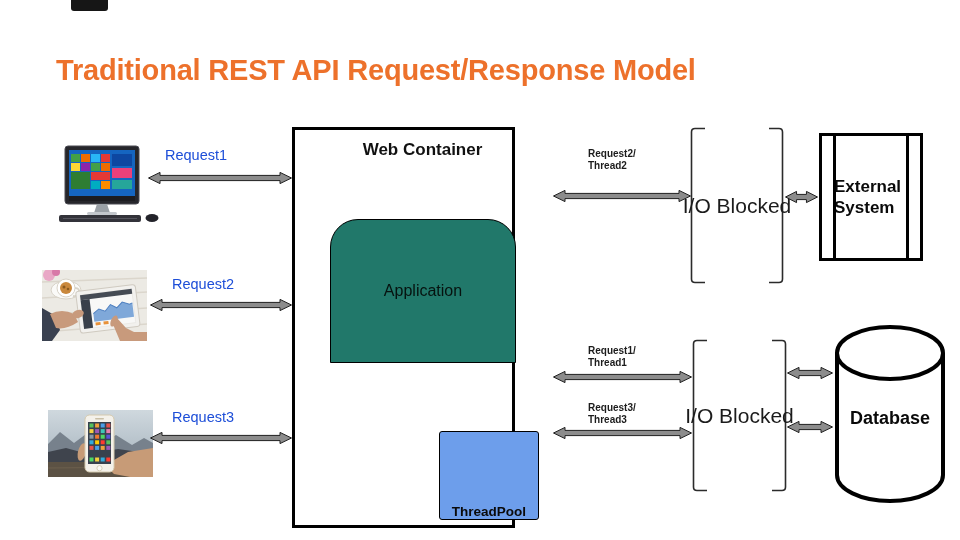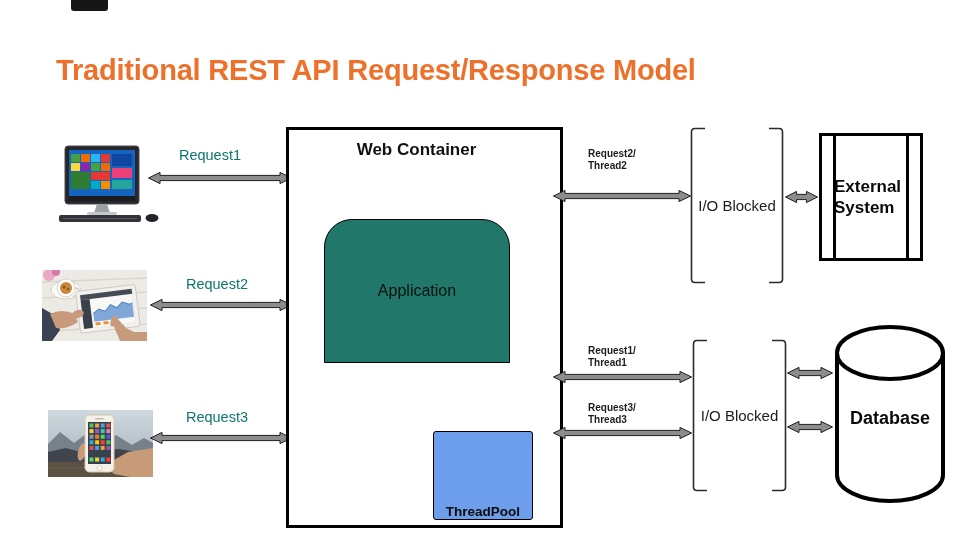--- a/index.html
+++ b/index.html
@@ -8,46 +8,46 @@
     font-family:"Liberation Sans",sans-serif;overflow:hidden;
   }
   .abs{position:absolute;}
   .title{
     left:56px;top:54px;font-size:29px;font-weight:bold;
     color:var(--c-title,#ED712B);white-space:nowrap;letter-spacing:-0.2px;
   }
   .crop-mark{left:71px;top:0;width:37px;height:11px;background:#161616;border-radius:0 0 3px 3px;}
   
   .web-container{
-    left:286px;top:127px;width:277px;height:401px;border:3px solid #000;
+    left:292px;top:127px;width:223px;height:401px;border:3px solid #000;
     box-sizing:border-box;background:#fff;
   }
   .wc-label{left:0;top:10px;width:255px;text-align:center;font-size:17px;font-weight:bold;color:#111;}
   .app-box{
     left:35px;top:89px;width:186px;height:144px;box-sizing:border-box;
     background:var(--c-app,#21786A);border:1.5px solid #000;border-radius:28px 28px 0 0;
     display:flex;align-items:center;justify-content:center;
   }
   .app-label{font-size:16px;font-weight:normal;color:#06120f;}
   .pool-box{
     left:144px;top:301px;width:100px;height:89px;box-sizing:border-box;
     background:var(--c-pool,#6D9EEB);border:1.5px solid #000;border-radius:3px;
     display:flex;align-items:flex-end;justify-content:center;
   }
   .pool-label{font-size:13.5px;font-weight:bold;color:#0a0a0a;}
   
-  .req-label{font-size:14.5px;color:#0f766e;text-align:center;width:90px;}
+  .req-label{font-size:14.5px;color:#1d4ed8;width:90px;}
   
   .thread-label{font-size:10px;font-weight:bold;color:#1c1c1c;line-height:12px;white-space:nowrap;}
   
   .bracket-group{pointer-events:none;}
   .io-text{
     position:absolute;left:2px;right:2px;top:0;bottom:0;
     display:flex;align-items:center;justify-content:center;
-    font-size:15px;color:#1b1b1b;white-space:nowrap;
+    font-size:21px;color:#1b1b1b;white-space:nowrap;
   }
   
   .ext-box{
     left:819px;top:133px;width:104px;height:128px;border:3px solid #000;box-sizing:border-box;
     background:#fff;display:flex;align-items:center;justify-content:center;
   }
   .ext-line{position:absolute;top:0;bottom:0;width:3px;background:#000;}
   .ext-line.l{left:11px;} .ext-line.r{right:11px;}
   .ext-label{display:inline-block;width:74px;text-align:left;font-size:17px;font-weight:bold;line-height:21px;color:#0a0a0a;}
   

